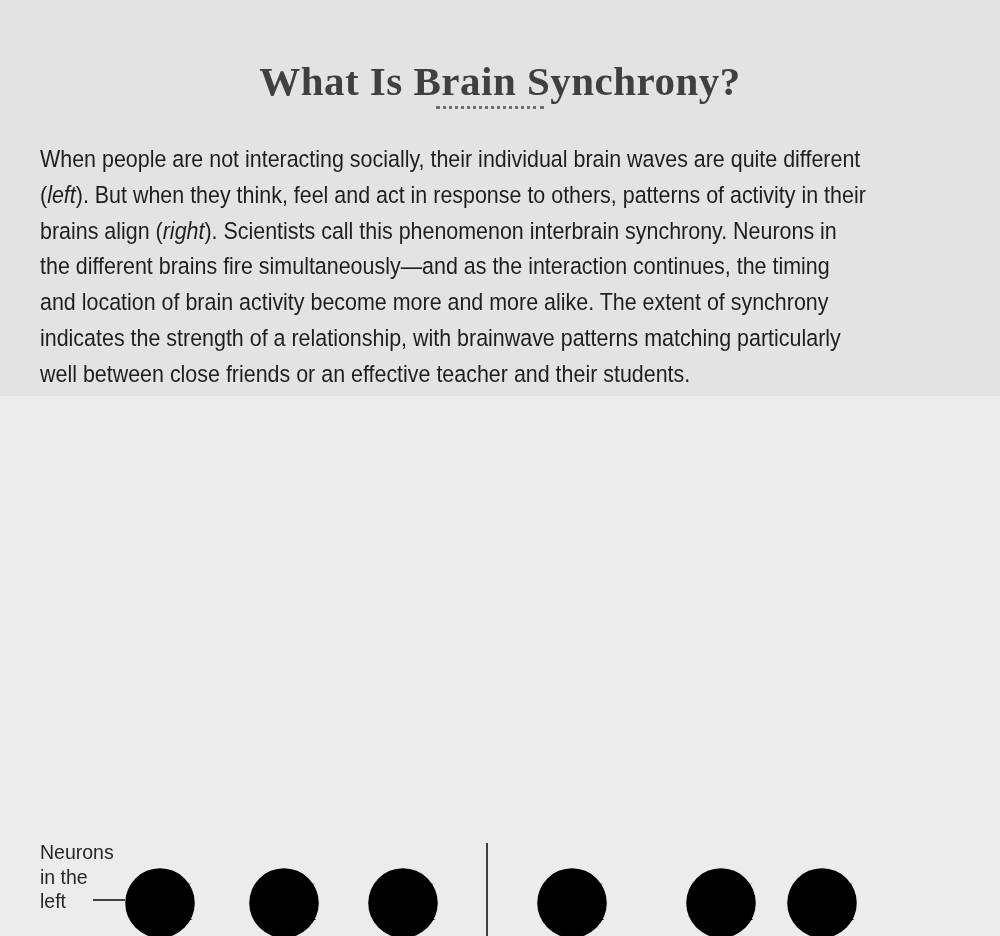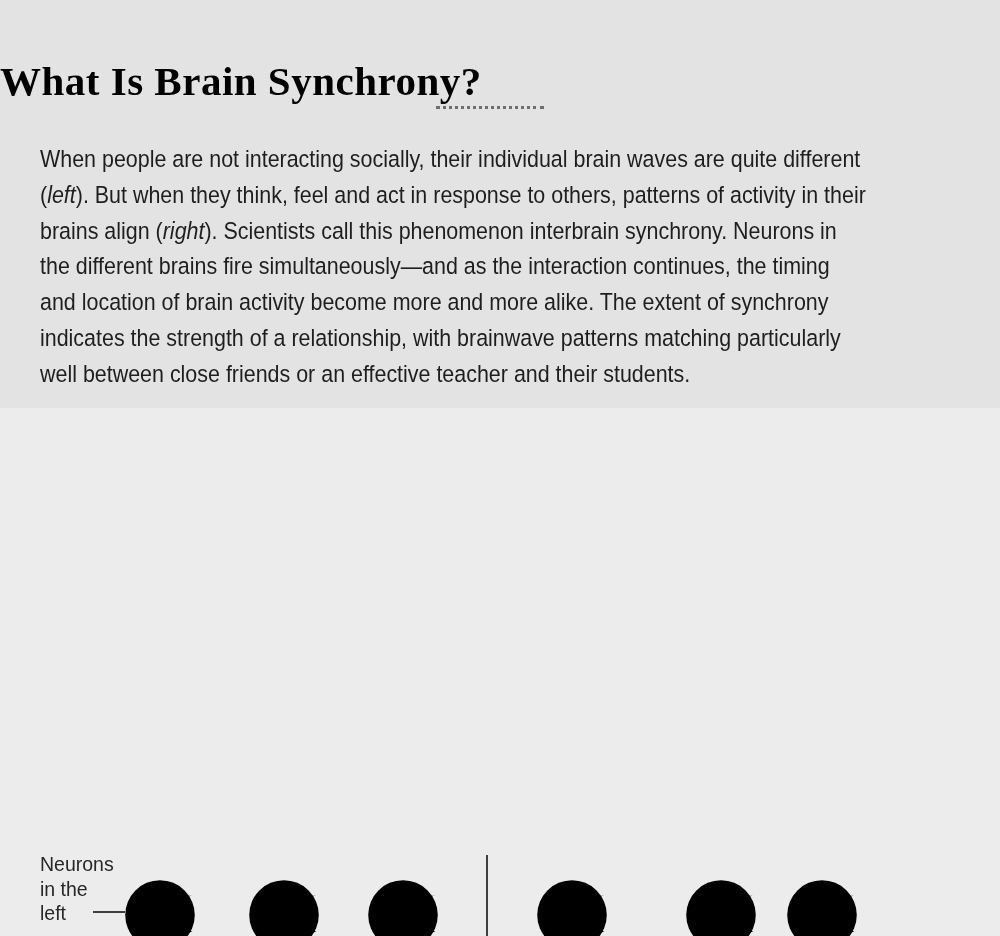--- a/index.html
+++ b/index.html
@@ -4,29 +4,29 @@
 <style>
   :root{
     --salmon:#ef8177; --blue:#2ea3db; --green:#5ab55e;
     --slate:#4e6d7c; --ink:#2d2d2d; --line:#3f3f3f;
     --bg-top:#e3e3e3; --bg-bottom:#ececec;
   }
   html,body{margin:0;padding:0;background:#cfcfcf;}
   .canvas{position:relative;width:1000px;height:936px;overflow:hidden;
     font-family:"Liberation Sans",sans-serif;color:var(--ink);background:var(--bg-bottom);}
   .intro-section{position:absolute;left:0;top:0;width:1000px;height:408px;background:var(--bg-top);}
-  .page-title{position:absolute;left:0;top:30px;width:1000px;
-    font-family:"Liberation Serif",serif;font-weight:700;font-size:41px;letter-spacing:.5px;color:#000000;}
+  .page-title{position:absolute;left:0;top:30px;width:1000px;text-align:center;
+    font-family:"Liberation Serif",serif;font-weight:700;font-size:41px;letter-spacing:.5px;color:#404040;}
   .dotted-divider{position:absolute;left:436px;top:106px;width:108px;height:0;border-top:3px dotted #6f6f6f;}
   .intro-text{position:absolute;left:40px;top:141px;font-size:24.5px;line-height:35.8px;
     white-space:nowrap;transform:scaleX(.875);transform-origin:0 0;color:#1e1e1e;}
   .intro-text .it{font-style:italic;}
 
   
-  .diagram-section{position:absolute;left:0;top:408px;width:1000px;height:528px;background:var(--bg-bottom);}
+  .diagram-section{position:absolute;left:0;top:396px;width:1000px;height:528px;background:var(--bg-bottom);}
   .vdivider{position:absolute;left:486px;top:447px;width:2px;height:450px;background:var(--line);}
 
   .neurons-label{position:absolute;left:40px;top:444px;font-size:19.5px;line-height:24.5px;color:#272727;}
   .label-connector{position:absolute;left:93px;top:503px;width:32px;height:0;border-top:2px solid var(--line);}
 
   .neuron{position:absolute;width:74px;height:74px;}
 </style>
 </head>
 <body>
 

